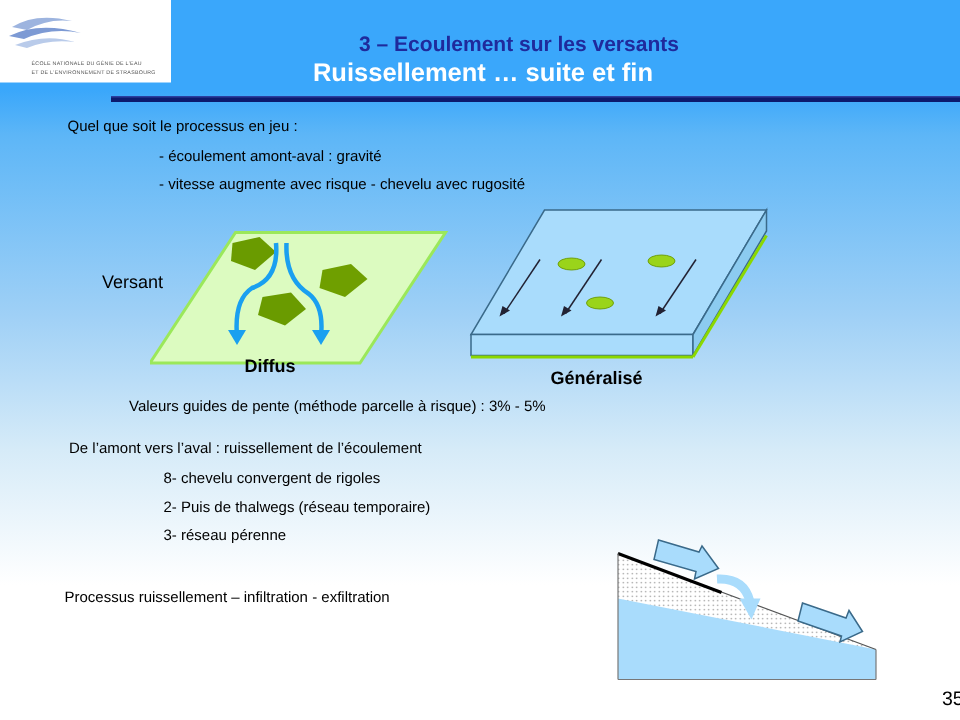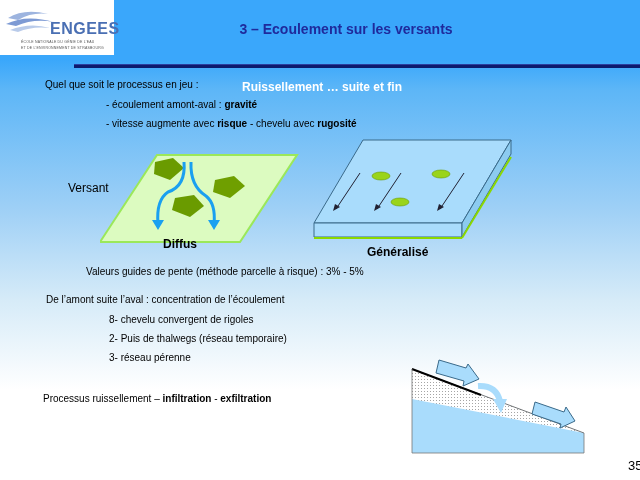--- a/index.html
+++ b/index.html
@@ -23,39 +23,38 @@
     position: absolute; left: 74px; top: 64px; width: 566px; height: 3px;
     background: #0c1a6e; border-top: 1px solid #2a3ea0;
   }
   .title1 {
     position: absolute; left: 0; top: 21px; width: 100%; padding-left: 52px; box-sizing: border-box;
     text-align: center; font-size: 14px; font-weight: bold; color: #1f2a9c;
     width: 640px;
   }
   .title2 {
     position: absolute; top: 39px; width: 528px; padding-left: 116px; box-sizing: border-box;
-    text-align: center; font-size: 12px; font-weight: bold; color: #ffffff; margin-top: 41px;
+    text-align: center; font-size: 17px; font-weight: bold; color: #ffffff;
   }
   .txt { position: absolute; font-size: 10px; color: #000; white-space: nowrap; }
-  .txt b { font-weight: bold; }
+  .txt b { font-weight: normal; }
   .lbl { position: absolute; font-size: 12px; color: #000; white-space: nowrap; }
   .lbl-b { position: absolute; font-size: 12px; font-weight: bold; color: #000; white-space: nowrap; }
   svg { position: absolute; }
   .page-num { position: absolute; left: 610px; top: 458px; font-size: 13px; color: #000; margin-left: 18px; }
 </style>
 </head>
 <body>
 
 <div class="logo-box">
   <svg width="60" height="30" style="left:4px;top:6px">
     <path d="M4 12 Q20 2 44 8 Q28 6 14 14 Z" fill="#9db4df"></path>
     <path d="M2 18 Q22 8 50 16 Q30 12 12 20 Z" fill="#7d9ad4"></path>
     <path d="M6 24 Q26 16 46 22 Q28 20 14 26 Z" fill="#b9cbea"></path>
   </svg>
-  <div class="logo-word">ENGEES</div>
   <div class="logo-sub" style="top:40px">ÉCOLE NATIONALE DU GÉNIE DE L'EAU</div>
   <div class="logo-sub" style="top:46px">ET DE L'ENVIRONNEMENT DE STRASBOURG</div>
 </div>
 
 <div class="title1">3 – Ecoulement sur les versants</div>
 <div class="title2">Ruissellement … suite et fin</div>
 <div class="title-bar-line"></div>
 
 <div class="txt" style="left:45px;top:79px">Quel que soit le processus en jeu :</div>
 <div class="txt" style="left:106px;top:99px"><span>- écoulement amont-aval : </span><b>gravité</b></div>
@@ -87,21 +86,21 @@
   <line x1="158" y1="38" x2="134" y2="74" stroke="#223" stroke-width="1"></line>
   <polygon points="131,76 133,69 138,72" fill="#223"></polygon>
   <ellipse cx="75" cy="41" rx="9" ry="4" fill="#9ad41a" stroke="#6a9a00" stroke-width="0.6"></ellipse>
   <ellipse cx="135" cy="39" rx="9" ry="4" fill="#9ad41a" stroke="#6a9a00" stroke-width="0.6"></ellipse>
   <ellipse cx="94" cy="67" rx="9" ry="4" fill="#9ad41a" stroke="#6a9a00" stroke-width="0.6"></ellipse>
 </svg>
 <div class="lbl-b" style="left:367px;top:245px">Généralisé</div>
 
 <div class="txt" style="left:86px;top:266px">Valeurs guides de pente (méthode parcelle à risque) : 3% - 5%</div>
 
-<div class="txt" style="left:46px;top:294px">De l’amont suite l’aval : concentration de l’écoulement</div>
+<div class="txt" style="left:46px;top:294px">De l’amont vers l’aval : ruissellement de l’écoulement</div>
 <div class="txt" style="left:109px;top:314px">8- chevelu convergent de rigoles</div>
 <div class="txt" style="left:109px;top:333px">2- Puis de thalwegs (réseau temporaire)</div>
 <div class="txt" style="left:109px;top:352px">3- réseau pérenne</div>
 
 <div class="txt" style="left:43px;top:393px"><span>Processus ruissellement – </span><b>infiltration</b><span> - </span><b>exfiltration</b></div>
 
 <svg width="190" height="100" style="left:408px;top:357px">
   <defs>
     <pattern id="dots" width="3" height="3" patternUnits="userSpaceOnUse">
       <rect width="3" height="3" fill="#ffffff"></rect>

